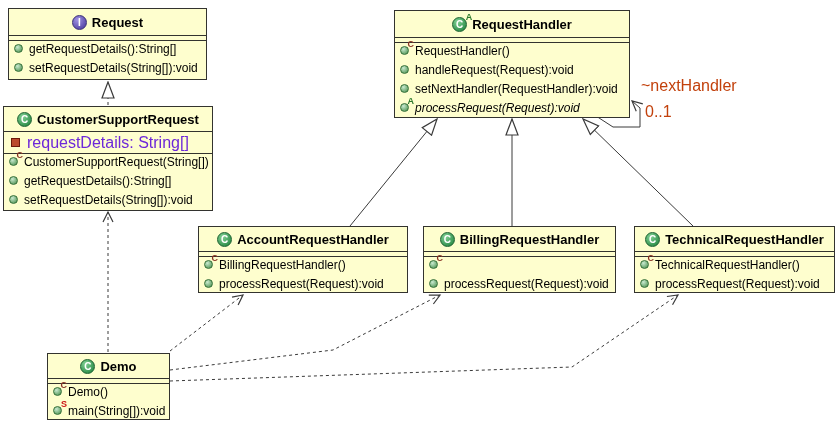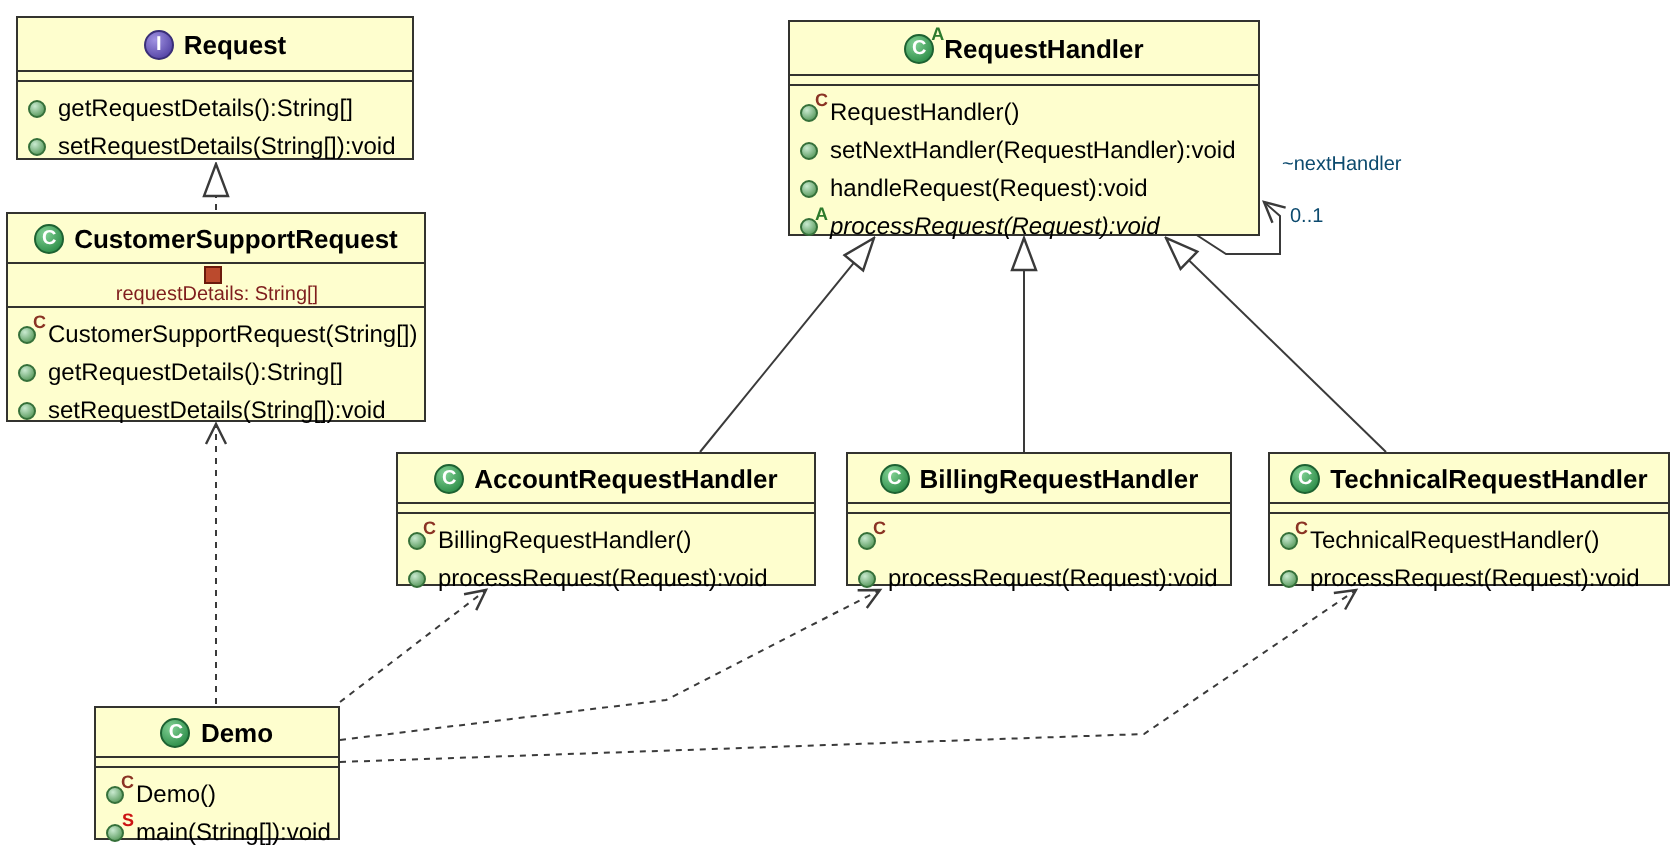--- a/index.html
+++ b/index.html
@@ -15,44 +15,44 @@
   .title{
     display:flex;align-items:center;justify-content:center;gap:5px;
     border-bottom:1px solid #33332f;font-weight:bold;font-size:13px;color:#000;
   }
   .t24{height:24px}.t26{height:26px}
   .title.abs .cname{}
   .emptyc{height:4px;border-bottom:1px solid #33332f}
   .fields{border-bottom:1px solid #33332f;padding:1px 0}
   .members{padding:1px 0}
   .mrow{
-    display:flex;align-items:flex-end;height:19px;padding:0 4px 0 5px;
+    display:flex;align-items:flex-start;height:19px;padding:0 4px 0 5px;
     font-size:12px;color:#000;white-space:nowrap;
   }
-  .frow{display:flex;align-items:center;height:19px;padding:0 4px 0 5px;font-size:10px;color:#7f1d1d;flex-direction:column;}
+  .frow{display:flex;align-items:center;height:19px;padding:0 4px 0 5px;font-size:16px;color:#6d28d9;}
   .micon{position:relative;width:12px;height:13px;margin-right:3px;flex:none}
   .dot{
     position:absolute;left:0;top:2px;width:9px;height:9px;border-radius:50%;
     background:radial-gradient(circle at 35% 30%,#c9ead0,#5f9e63 78%);
     border:1px solid #35703a;box-sizing:border-box;
   }
   .mod{position:absolute;top:-4px;right:-2px;font-size:9px;font-weight:bold;line-height:1}
   .mod-c{color:#8a3324}.mod-s{color:#cc1414}.mod-a{color:#2c7a2c}
   .sqicon{width:7px;height:7px;background:#bb4a2d;border:1px solid #6b1a0c;margin:0 7px 0 2px;flex:none}
   .spot{
     position:relative;width:15px;height:15px;border-radius:50%;color:#fff;
     font-size:10px;font-weight:bold;display:flex;align-items:center;
     justify-content:center;flex:none;box-sizing:border-box;
   }
   .spot-class{background:radial-gradient(circle at 35% 30%,#82d194,#2f8f4b 78%);border:1px solid #1d6232}
   .spot-iface{background:radial-gradient(circle at 35% 30%,#a193e2,#5747a8 78%);border:1px solid #3a2f78}
   .spot-sup{position:absolute;top:-6px;right:-6px;font-size:9px;font-weight:bold;color:#2c7a2c}
   .it{font-style:italic}
   .ul{}
-  .edge-label{position:absolute;font-size:10px;color:#0c4a6e;z-index:3;white-space:nowrap}
+  .edge-label{position:absolute;font-size:16px;color:#c2410c;z-index:3;white-space:nowrap}
 </style>
 </head>
 <body>
 
 <svg class="edges" width="837" height="426" viewBox="0 0 837 426">
   <defs>
     <marker id="tri" markerUnits="userSpaceOnUse" markerWidth="18" markerHeight="14" refX="17" refY="7" orient="auto">
       <path d="M 17 7 L 1 1 L 1 13 Z" fill="#ffffff" stroke="#3a3a3a" stroke-width="1.2"></path>
     </marker>
     <marker id="open" markerUnits="userSpaceOnUse" markerWidth="13" markerHeight="12" refX="11" refY="6" orient="auto">
@@ -147,31 +147,31 @@
       <span class="micon">
           <span class="dot"></span>
           <sup class="mod mod-c">C</sup>
         </span>
       <span>RequestHandler()</span>
     </div>
     <div class="mrow">
       <span class="micon">
           <span class="dot"></span>
         </span>
+      <span>handleRequest(Request):void</span>
+    </div>
+    <div class="mrow">
+      <span class="micon">
+          <span class="dot"></span>
+        </span>
       <span>setNextHandler(RequestHandler):void</span>
     </div>
     <div class="mrow">
       <span class="micon">
           <span class="dot"></span>
-        </span>
-      <span>handleRequest(Request):void</span>
-    </div>
-    <div class="mrow">
-      <span class="micon">
-          <span class="dot"></span>
           <sup class="mod mod-a">A</sup>
         </span>
       <span class="it">processRequest(Request):void</span>
     </div>
   </div>
 </div>
 
 <div class="uml" style="left:198px;top:226px;width:210px;height:67px">
   <div class="title t24">
     <span class="spot spot-class">C</span>

